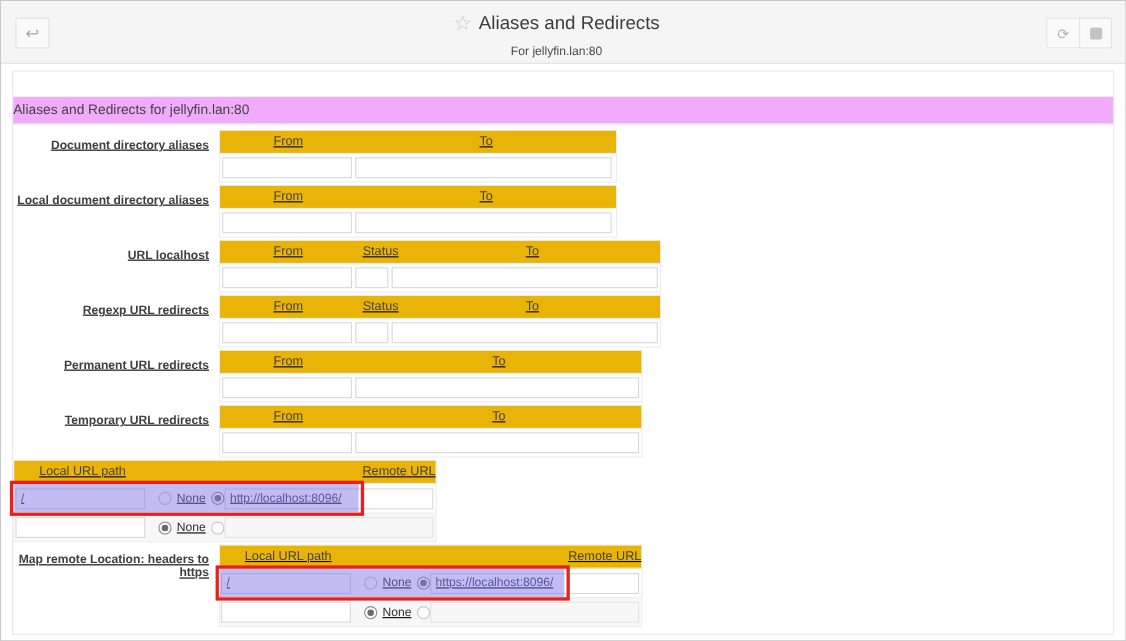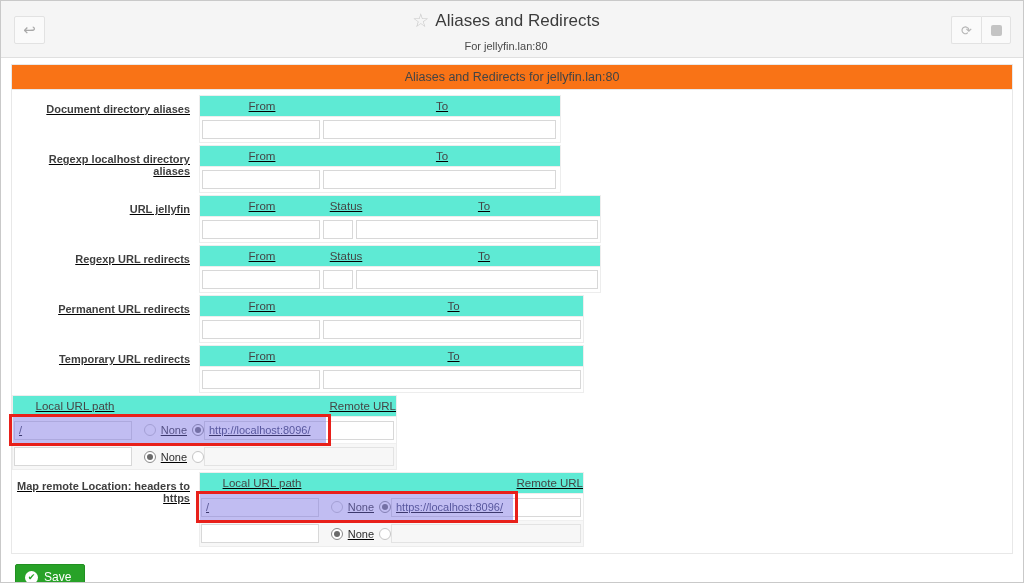--- a/index.html
+++ b/index.html
@@ -15,28 +15,28 @@
   .star { color:#c9c9c9; font-size:19px; margin-right:6px; vertical-align:-1px; }
   .subtitle { font-size:11px; color:#4a4a4a; margin-top:8px; }
   .right-btns { position:absolute; right:12px; top:15px; display:flex; }
   .tool-btn { width:30px; height:28px; background:#fafafa; border:1px solid #e2e2e2; display:flex; align-items:center; justify-content:center; color:#b5b5b5; font-size:13px; cursor:pointer; }
   .tool-btn:first-child { border-radius:2px 0 0 2px; border-right:none; }
   .tool-btn:last-child { border-radius:0 2px 2px 0; }
   .sq { width:11px; height:11px; background:#c4c4c4; border-radius:2px; }
 
   
   .panel { margin:6px 10px 0 10px; border:1px solid #e8e8e8; background:#fff; }
-  .panel-header { background:#f97316; border-bottom:1px solid #e8e8e8; text-align:center; font-size:12.5px; color:#444; padding:5px 0; }
+  .panel-header { background:#f0abfc; border-bottom:1px solid #e8e8e8; font-size:12.5px; color:#444; padding:5px 0;margin-top:23px; }
   .panel-body { padding:5px 0 4px 0; }
 
   .frow { display:flex; margin-bottom:2px;text-decoration:underline; }
   .frow-label { width:187px; padding:8px 9px 0 0; text-align:right; font-size:11px; font-weight:bold; color:#3f3f3f; }
 
   .tbl { border:1px solid #ededed; background:#fff; }
-  .tbl-head { display:flex; background:#5eead4; border-bottom:1px solid #ededed; }
+  .tbl-head { display:flex; background:#eab308; border-bottom:1px solid #ededed; }
   .th { font-size:11.5px; color:#454545; text-align:center; padding:4px 0; }
   .tbl-row { display:flex; align-items:center; padding:3px 2px; position:relative; }
   .inp { border:1px solid #d8d8d8; height:19px; font-size:11px; padding:0 4px; color:#3b3f51; font-family:inherit; background:#fff; }
 
   
   .w2 { width:362px; } .w2 .th1 { width:124px; } .w2 .th2 { width:236px; }
   .w2 .in1 { width:118px; margin-right:3px; } .w2 .in2 { width:233px; }
   
   .w3 { width:402px; } .w3 .th1 { width:124px; } .w3 .th2 { width:44px; } .w3 .th3 { width:232px; }
   .w3 .in1 { width:118px; margin-right:3px; } .w3 .in2 { width:30px; margin-right:3px; } .w3 .in3 { width:244px; }
@@ -105,35 +105,35 @@
             <div class="th th2">To</div>
           </div>
           <div class="tbl-row">
             <input class="inp in1" type="text" style="">
             <input class="inp in2" type="text" style="">
           </div>
         </div>
       </div>
 
       <div class="frow">
-        <div class="frow-label">Regexp localhost directory aliases</div>
+        <div class="frow-label">Local document directory aliases</div>
         <div class="tbl w2">
           <div class="tbl-head">
             <div class="th th1">From</div>
             <div class="th th2">To</div>
           </div>
           <div class="tbl-row">
             <input class="inp in1" type="text" style="">
             <input class="inp in2" type="text" style="">
           </div>
         </div>
       </div>
 
       <div class="frow">
-        <div class="frow-label">URL jellyfin</div>
+        <div class="frow-label">URL localhost</div>
         <div class="tbl w3">
           <div class="tbl-head">
             <div class="th th1">From</div>
             <div class="th th2">Status</div>
             <div class="th th3">To</div>
           </div>
           <div class="tbl-row">
             <input class="inp in1" type="text" style="">
             <input class="inp in2" type="text" style="">
             <input class="inp in3" type="text" style="">

